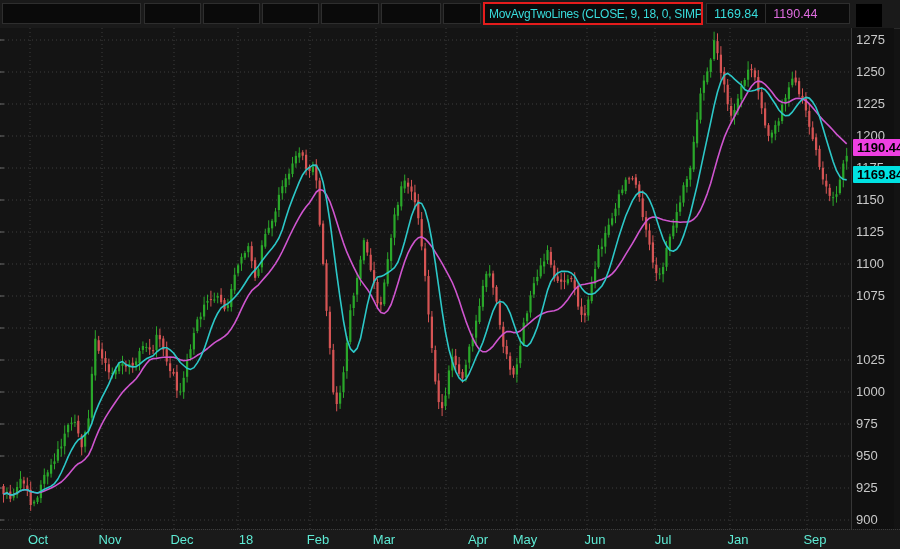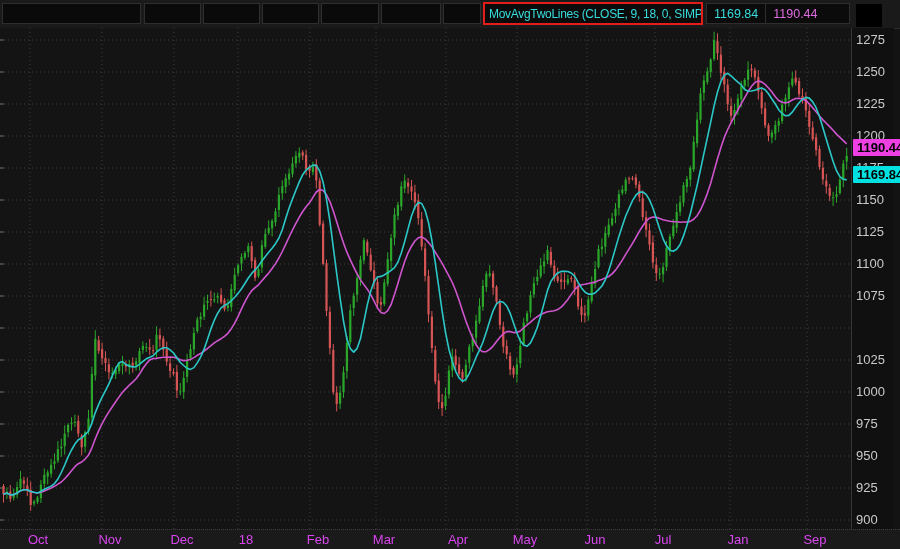--- a/index.html
+++ b/index.html
@@ -30,21 +30,21 @@
   
   #price-axis{position:absolute;left:851px;top:28px;width:43px;height:501px;
       background:#101010;border-left:1px solid #363636;box-sizing:border-box;}
   .ylabel{position:absolute;left:4px;font-size:13px;color:#c9c9c9;line-height:16px;}
   .badge{position:absolute;left:1px;font-size:13px;font-weight:bold;color:#000;
       padding:1px 4px;border-radius:1px;line-height:15px;z-index:3;}
 
   
   #time-axis{position:absolute;left:0;top:529px;width:900px;height:20px;
       background:#1a1a1a;border-top:1px dotted #3e3e3e;box-sizing:border-box;}
-  .xlabel{position:absolute;top:2px;font-size:13px;color:#d946ef;transform:translateX(-50%);}
+  .xlabel{position:absolute;top:2px;font-size:13px;color:#5eead4;transform:translateX(-50%);}
 </style>
 </head>
 <body>
 <div id="app">
 
   <div id="topbar">
     <div id="topbar-segments">
         <div class="seg" style="left: 2px; width: 139px;"></div>
         <div class="seg" style="left: 144px; width: 57px;"></div>
         <div class="seg" style="left: 203px; width: 57px;"></div>
@@ -638,21 +638,21 @@
       <div class="badge" style="background: rgb(0, 226, 226); top: 137.605px;">1169.84</div>
     </div>
 
   <div id="time-axis">
       <div class="xlabel" style="left: 38px;">Oct</div>
       <div class="xlabel" style="left: 110px;">Nov</div>
       <div class="xlabel" style="left: 182px;">Dec</div>
       <div class="xlabel" style="left: 246px;">18</div>
       <div class="xlabel" style="left: 318px;">Feb</div>
       <div class="xlabel" style="left: 384px;">Mar</div>
-      <div class="xlabel" style="left: 458px;">Apr</div>
+      <div class="xlabel" style="left: 478px;">Apr</div>
       <div class="xlabel" style="left: 525px;">May</div>
       <div class="xlabel" style="left: 595px;">Jun</div>
       <div class="xlabel" style="left: 663px;">Jul</div>
       <div class="xlabel" style="left: 738px;">Jan</div>
       <div class="xlabel" style="left: 815px;">Sep</div>
     </div>
 
 </div>
 
 </body></html>

